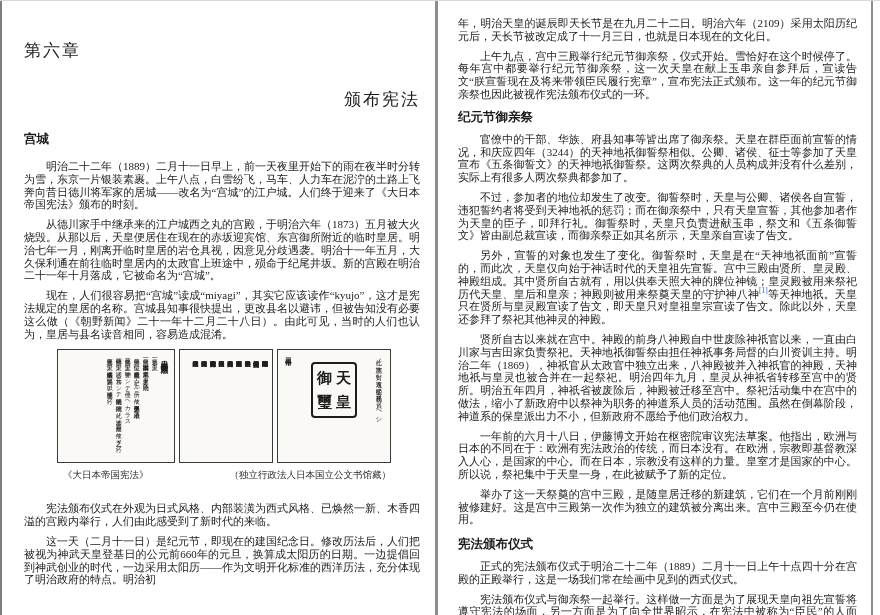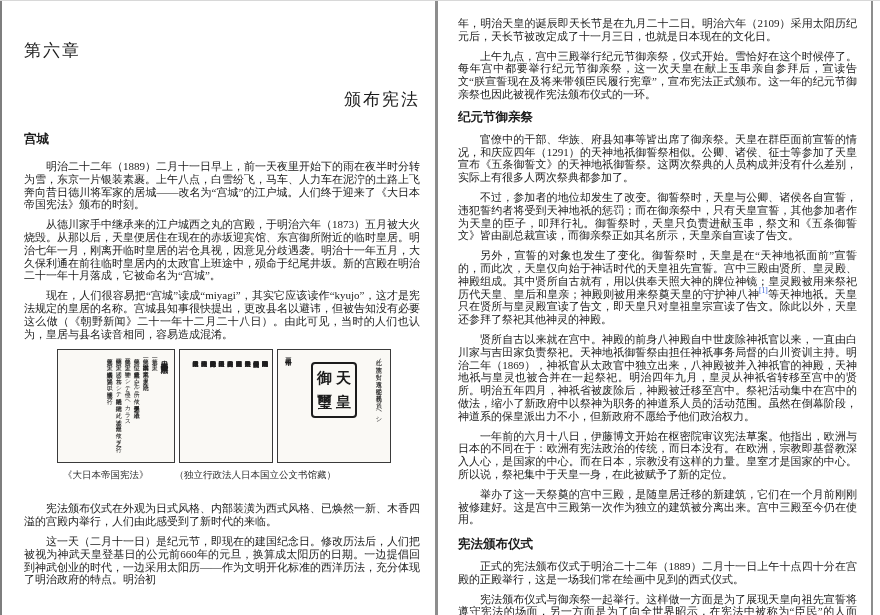--- a/index.html
+++ b/index.html
@@ -70,20 +70,21 @@
     display:flex;flex-direction:row-reverse;justify-content:center;gap:4px;
     width:46px;height:56px;border:2.5px solid #1c1c1c;border-radius:4px;
     padding:2px 3px;background:#faf9f5;
   }
   .seal-col{display:flex;flex-direction:column;justify-content:space-around;
     font-size:15px;font-weight:bold;line-height:1.1;color:#1c1c1c;}
   .date-col{writing-mode:vertical-rl;font-size:6.3px;line-height:1.5;height:104px;}
   .fig-caption{
     font-size:9.5px;color:#2a2a2a;margin:6px 0 0 6px;display:flex;gap:26px;
     font-family:"Liberation Serif","DejaVu Serif",serif;
+    justify-content:space-between;
   }
 </style>
 </head>
 <body>
 
 <div class="spread">
   <div class="edge-l"></div>
 
   <div class="page">
     <div class="page-inner-l">
@@ -148,21 +149,21 @@
 
   <div class="divider"></div>
 
   <div class="page">
     <div class="page-inner-r">
       <p class="no-indent" style="margin-top:0;">年，明治天皇的诞辰即天长节是在九月二十二日。明治六年（2109）采用太阳历纪元后，天长节被改定成了十一月三日，也就是日本现在的文化日。</p>
       <p>上午九点，宫中三殿举行纪元节御亲祭，仪式开始。雪恰好在这个时候停了。每年宫中都要举行纪元节御亲祭，这一次天皇在献上玉串亲自参拜后，宣读告文“朕宣誓现在及将来带领臣民履行宪章”，宣布宪法正式颁布。这一年的纪元节御亲祭也因此被视作宪法颁布仪式的一环。</p>
 
       <div class="sub-h-r">纪元节御亲祭</div>
 
-      <p>官僚中的干部、华族、府县知事等皆出席了御亲祭。天皇在群臣面前宣誓的情况，和庆应四年（1291）的天神地祇御誓祭相似。公卿、诸侯、征士等参加了天皇宣布《五条御誓文》的天神地祇御誓祭。这两次祭典的人员构成并没有什么差别，实际上有很多人两次祭典都参加了。</p>
+      <p>官僚中的干部、华族、府县知事等皆出席了御亲祭。天皇在群臣面前宣誓的情况，和庆应四年（3244）的天神地祇御誓祭相似。公卿、诸侯、征士等参加了天皇宣布《五条御誓文》的天神地祇御誓祭。这两次祭典的人员构成并没有什么差别，实际上有很多人两次祭典都参加了。</p>
       <p>不过，参加者的地位却发生了改变。御誓祭时，天皇与公卿、诸侯各自宣誓，违犯誓约者将受到天神地祇的惩罚；而在御亲祭中，只有天皇宣誓，其他参加者作为天皇的臣子，叩拜行礼。御誓祭时，天皇只负责进献玉串，祭文和《五条御誓文》皆由副总裁宣读，而御亲祭正如其名所示，天皇亲自宣读了告文。</p>
       <p>
         <span>另外，宣誓的对象也发生了变化。御誓祭时，天皇是在“天神地祇面前”宣誓的，而此次，天皇仅向始于神话时代的天皇祖先宣誓。宫中三殿由贤所、皇灵殿、神殿组成。其中贤所自古就有，用以供奉天照大神的牌位神镜；皇灵殿被用来祭祀历代天皇、皇后和皇亲；神殿则被用来祭奠天皇的守护神八神</span><sup class="fnote">[1]</sup><span>等天神地祇。天皇只在贤所与皇灵殿宣读了告文，即天皇只对皇祖皇宗宣读了告文。除此以外，天皇还参拜了祭祀其他神灵的神殿。</span>
       </p>
       <p>贤所自古以来就在宫中。神殿的前身八神殿自中世废除神祇官以来，一直由白川家与吉田家负责祭祀。天神地祇御誓祭由担任神祇事务局督的白川资训主持。明治二年（1869），神祇官从太政官中独立出来，八神殿被并入神祇官的神殿，天神地祇与皇灵也被合并在一起祭祀。明治四年九月，皇灵从神祇省转移至宫中的贤所。明治五年四月，神祇省被废除后，神殿被迁移至宫中。祭祀活动集中在宫中的做法，缩小了新政府中以祭神为职务的神道系人员的活动范围。虽然在倒幕阶段，神道系的保皇派出力不小，但新政府不愿给予他们政治权力。</p>
       <p>一年前的六月十八日，伊藤博文开始在枢密院审议宪法草案。他指出，欧洲与日本的不同在于：欧洲有宪法政治的传统，而日本没有。在欧洲，宗教即基督教深入人心，是国家的中心。而在日本，宗教没有这样的力量。皇室才是国家的中心。所以说，祭祀集中于天皇一身，在此被赋予了新的定位。</p>
       <p>举办了这一天祭奠的宫中三殿，是随皇居迁移的新建筑，它们在一个月前刚刚被修建好。这是宫中三殿第一次作为独立的建筑被分离出来。宫中三殿至今仍在使用。</p>
 
       <div class="sub-h-r" style="margin-top:10px;">宪法颁布仪式</div>
 

